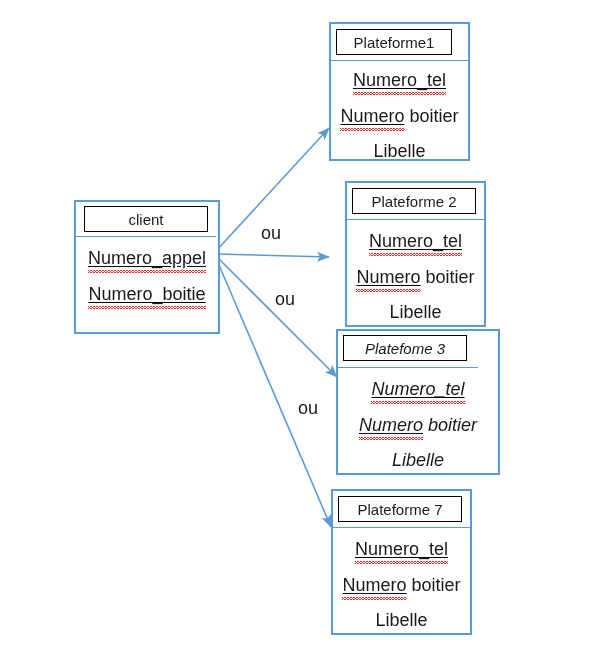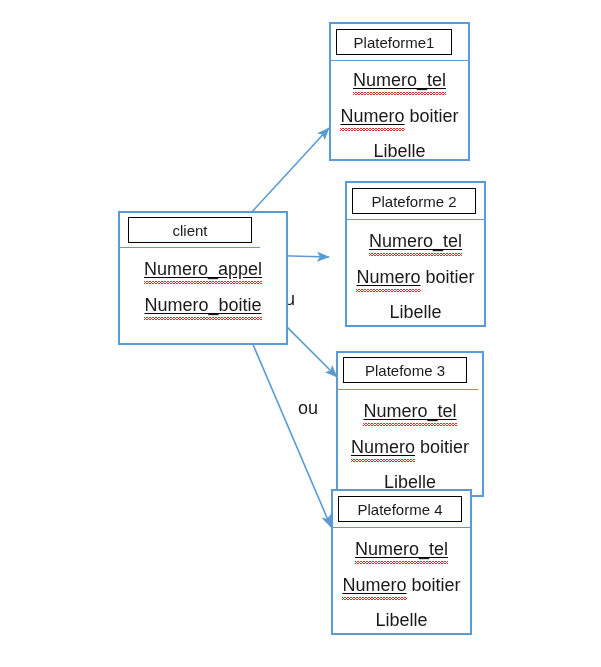--- a/index.html
+++ b/index.html
@@ -107,21 +107,21 @@
       <line x1="216" y1="254" x2="329" y2="257"></line>
       <line x1="216" y1="256" x2="337" y2="377"></line>
       <line x1="216" y1="258" x2="331" y2="527"></line>
     </g>
   </svg>
 
   <div class="edge-label" style="left:261px; top:223px;">ou</div>
   <div class="edge-label" style="left:275px; top:289px;">ou</div>
   <div class="edge-label" style="left:298px; top:398px;">ou</div>
 
-  <div class="entity" style="left:74px; top:211px; width:170px; height:134px;margin-left:44px;">
+  <div class="entity" style="left:74px; top:200px; width:146px; height:134px;">
     <div class="entity-title" style="left:8px; top:4px; width:124px; height:26px;">
       <span>client</span>
     </div>
     <div class="entity-divider" style="left:-2px; top:34px; width:142px;"></div>
     <div class="attr" style="left:0; top:46px;">
       <span class="u sq">Numero_appel</span>
     </div>
     <div class="attr" style="left:0; top:82px;">
       <span class="u sq">Numero_boitie</span>
     </div>
@@ -152,39 +152,39 @@
       <span class="u sq">Numero_tel</span>
     </div>
     <div class="attr" style="left:0; top:84px;">
       <span class="u sq">Numero</span><span> boitier</span>
     </div>
     <div class="attr" style="left:0; top:119px;">
       <span>Libelle</span>
     </div>
   </div>
 
-  <div class="entity" style="left:336px; top:351px; width:148px; height:146px;">
+  <div class="entity" style="left:336px; top:329px; width:164px; height:146px;font-style:italic;">
     <div class="entity-title" style="left:5px; top:4px; width:124px; height:26px;">
       <span>Platefome 3</span>
     </div>
     <div class="entity-divider" style="left:-2px; top:36px; width:142px;"></div>
     <div class="attr" style="left:0; top:48px;">
       <span class="u sq">Numero_tel</span>
     </div>
     <div class="attr" style="left:0; top:84px;">
       <span class="u sq">Numero</span><span> boitier</span>
     </div>
     <div class="attr" style="left:0; top:119px;">
       <span>Libelle</span>
     </div>
   </div>
 
   <div class="entity" style="left:331px; top:489px; width:141px; height:146px;">
     <div class="entity-title" style="left:5px; top:5px; width:124px; height:26px;">
-      <span>Plateforme 4</span>
+      <span>Plateforme 7</span>
     </div>
     <div class="entity-divider" style="left:-2px; top:36px; width:141px;"></div>
     <div class="attr" style="left:0; top:48px;">
       <span class="u sq">Numero_tel</span>
     </div>
     <div class="attr" style="left:0; top:84px;">
       <span class="u sq">Numero</span><span> boitier</span>
     </div>
     <div class="attr" style="left:0; top:119px;">
       <span>Libelle</span>

